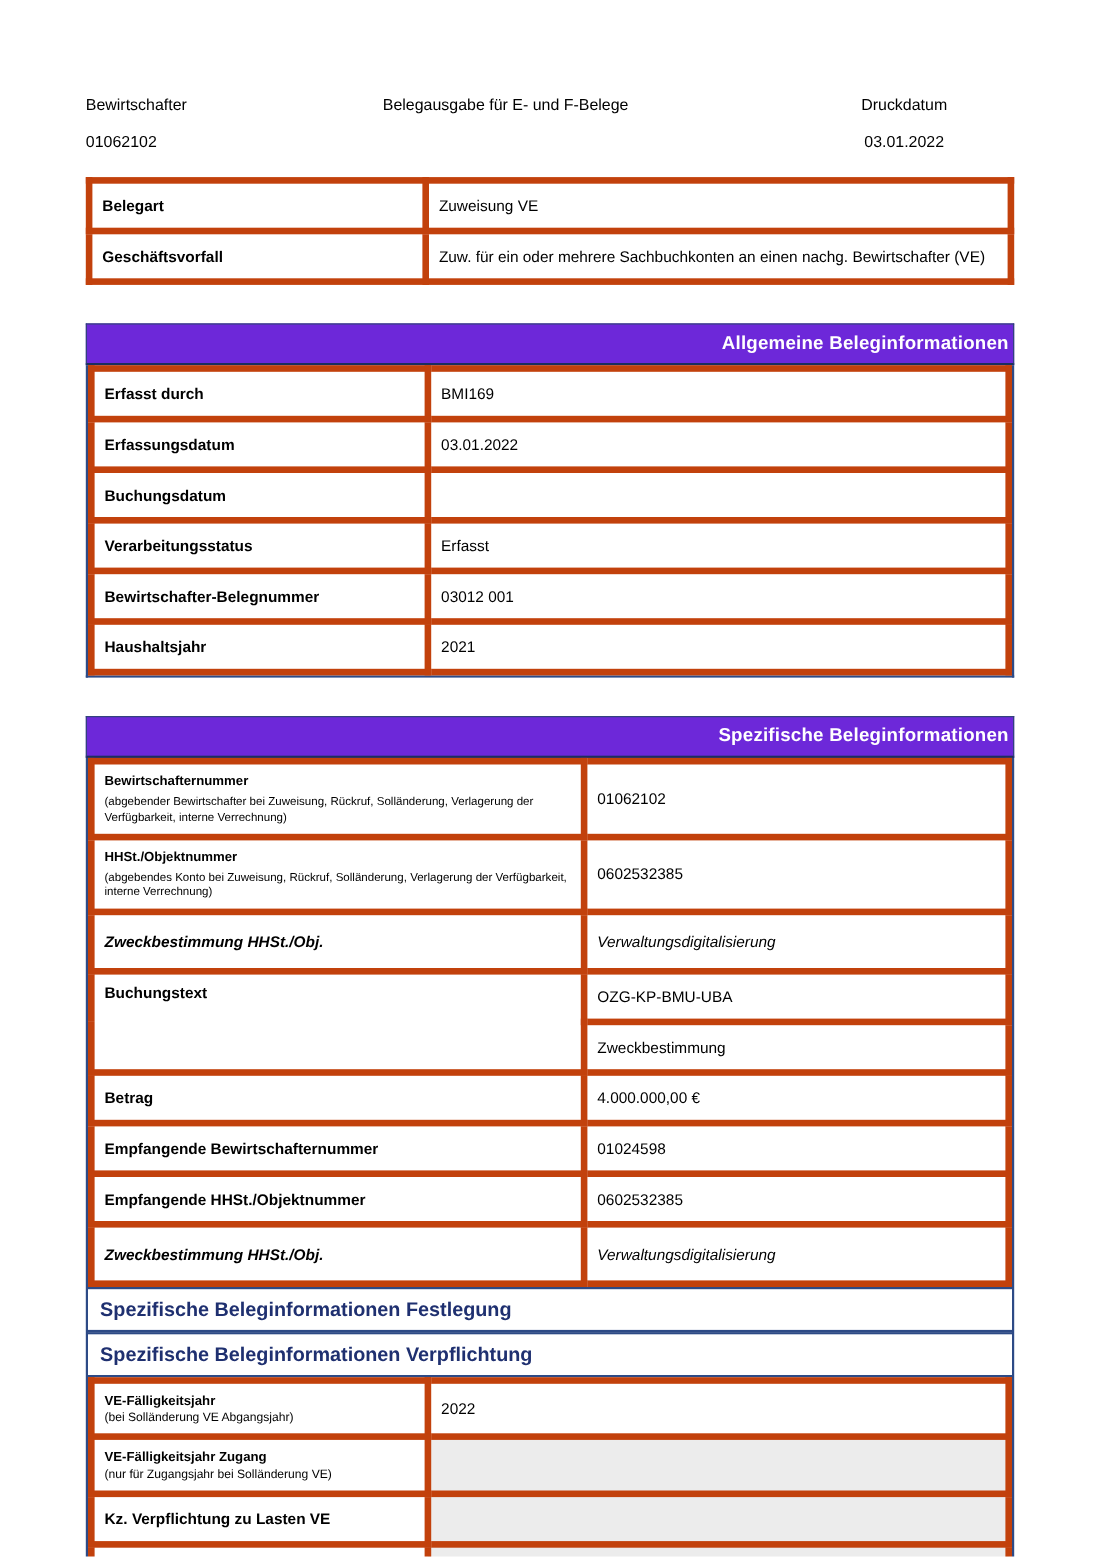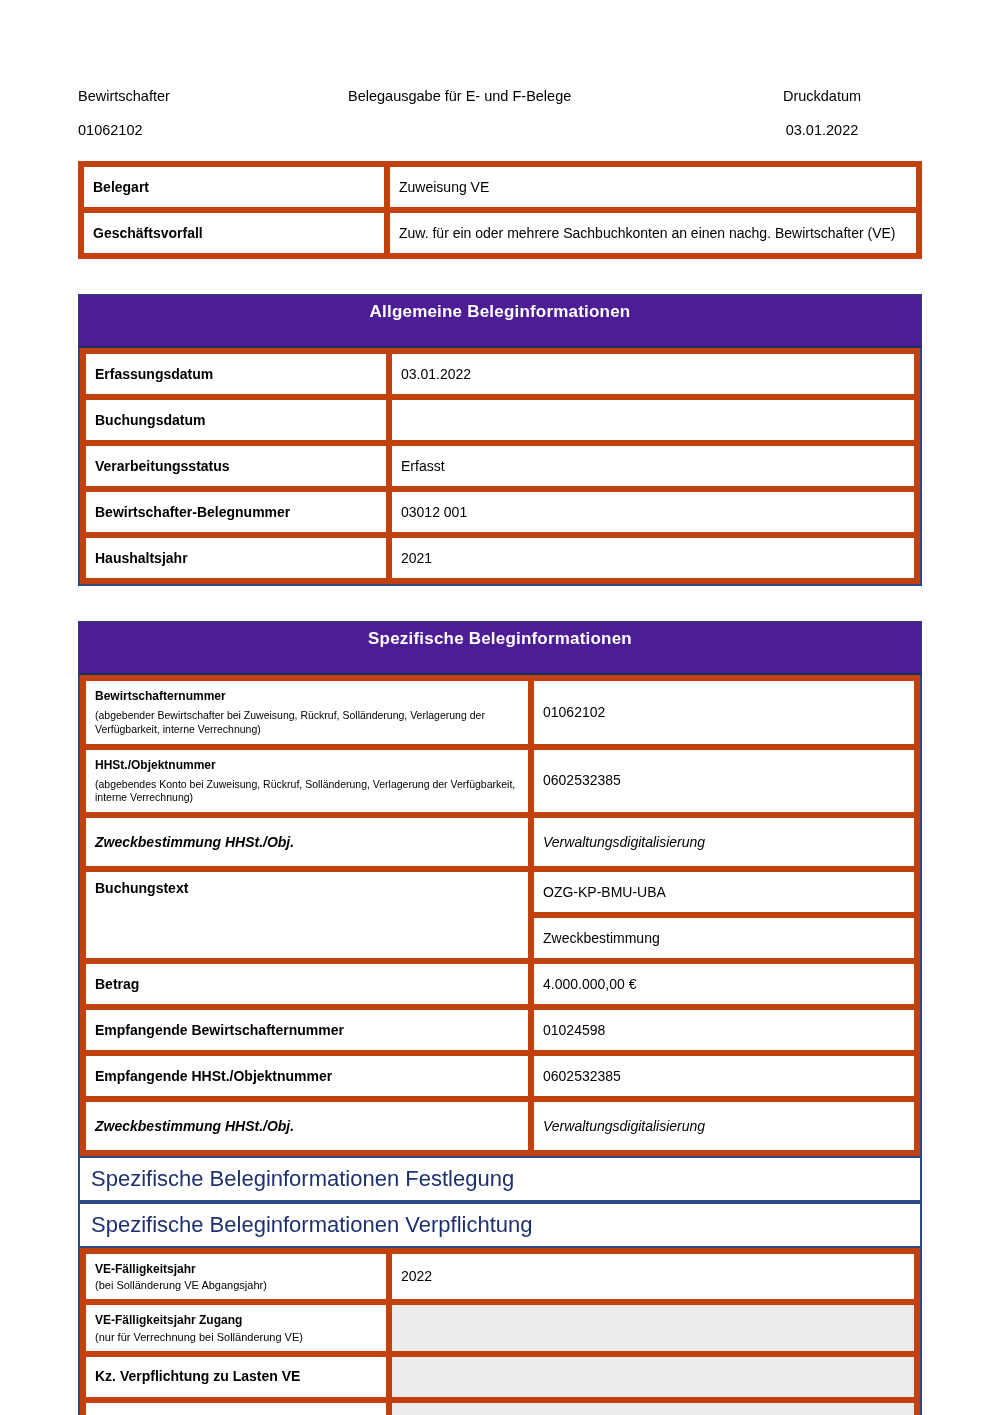--- a/index.html
+++ b/index.html
@@ -72,42 +72,42 @@
   }
 
   
   .table-top { margin-top: 20px; }
   .table-top td { height: 26px; }
   .col-a { width: 282px; }
 
   
   .section { margin-top: 35px; }
   .banner {
-    background: #4c1d95;
+    background: #6d28d9;
     color: #ffffff;
     font-weight: bold;
     font-size: 17px;
-    text-align: center;
-    padding: 7px 4px 24px 4px;
+    text-align: right;
+    padding: 7px 4px 8px 4px;
     border: 1px solid #2c4474;
     border-bottom: 2px solid #1b2f5e;
     letter-spacing: 0.2px;
   }
   .section-frame {
     border-left: 2px solid #2d4a86;
     border-right: 2px solid #2d4a86;
     border-bottom: 2px solid #2d4a86;
   }
   .section-frame table.doc-table { width: 100%; }
 
   
   .subsection-title {
     color: #1f3070;
-    font-weight: normal;
-    font-size: 22px;
+    font-weight: bold;
+    font-size: 18px;
     padding: 8px 10px 8px 11px;
     border-top: 2px solid #2d4a86;
     border-bottom: 2px solid #2d4a86;
     background: #ffffff;
     text-align: left;
   }
 
   
   .lbl-main {
     font-weight: bold;
@@ -160,20 +160,24 @@
         <td class="val h-lg">Zuw. für ein oder mehrere Sachbuchkonten an einen nachg. Bewirtschafter (VE)</td>
       </tr>
     </tbody>
       </table>
 
     <div class="section">
       <div class="banner">Allgemeine Beleginformationen</div>
       <div class="section-frame">
         <table class="doc-table">
           <tbody>
+              <tr>
+            <td class="lbl col-a h-sm">Erfasst durch</td>
+            <td class="val h-sm">BMI169</td>
+          </tr>
           <tr>
             <td class="lbl col-a h-sm">Erfassungsdatum</td>
             <td class="val h-sm">03.01.2022</td>
           </tr>
           <tr>
             <td class="lbl col-a h-sm">Buchungsdatum</td>
             <td class="val h-sm"></td>
           </tr>
           <tr>
             <td class="lbl col-a h-sm">Verarbeitungsstatus</td>
@@ -250,21 +254,21 @@
               <tr>
             <td class="lbl col-a">
               <span class="lbl-main">VE-Fälligkeitsjahr</span>
               <span class="lbl-note tight">(bei Solländerung VE Abgangsjahr)</span>
             </td>
             <td class="val">2022</td>
           </tr>
           <tr>
             <td class="lbl col-a">
               <span class="lbl-main">VE-Fälligkeitsjahr Zugang</span>
-              <span class="lbl-note tight">(nur für Verrechnung bei Solländerung VE)</span>
+              <span class="lbl-note tight">(nur für Zugangsjahr bei Solländerung VE)</span>
             </td>
             <td class="val empty"></td>
           </tr>
           <tr>
             <td class="lbl col-a h-sm">Kz. Verpflichtung zu Lasten VE</td>
             <td class="val empty h-sm"></td>
           </tr>
           <tr>
             <td class="lbl col-a h-sm">Kz. Abgang VE</td>
             <td class="val empty h-sm"></td>

